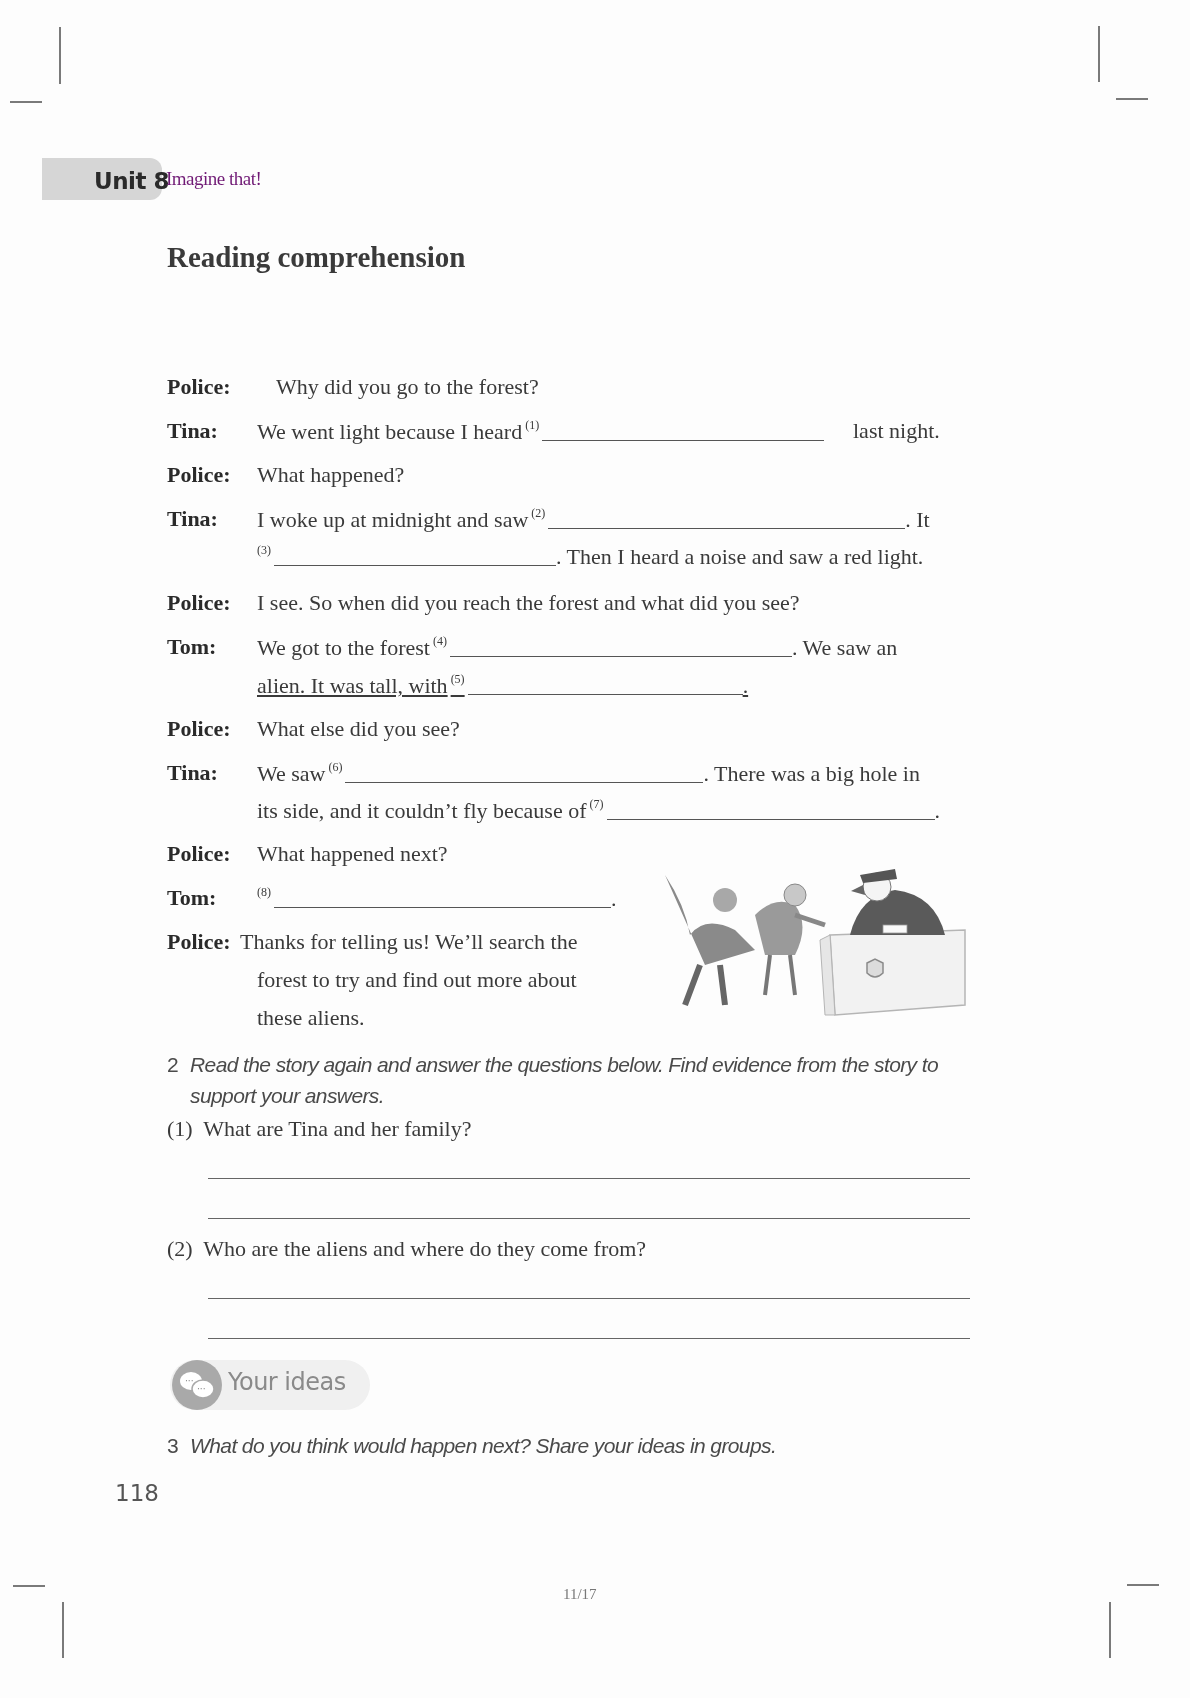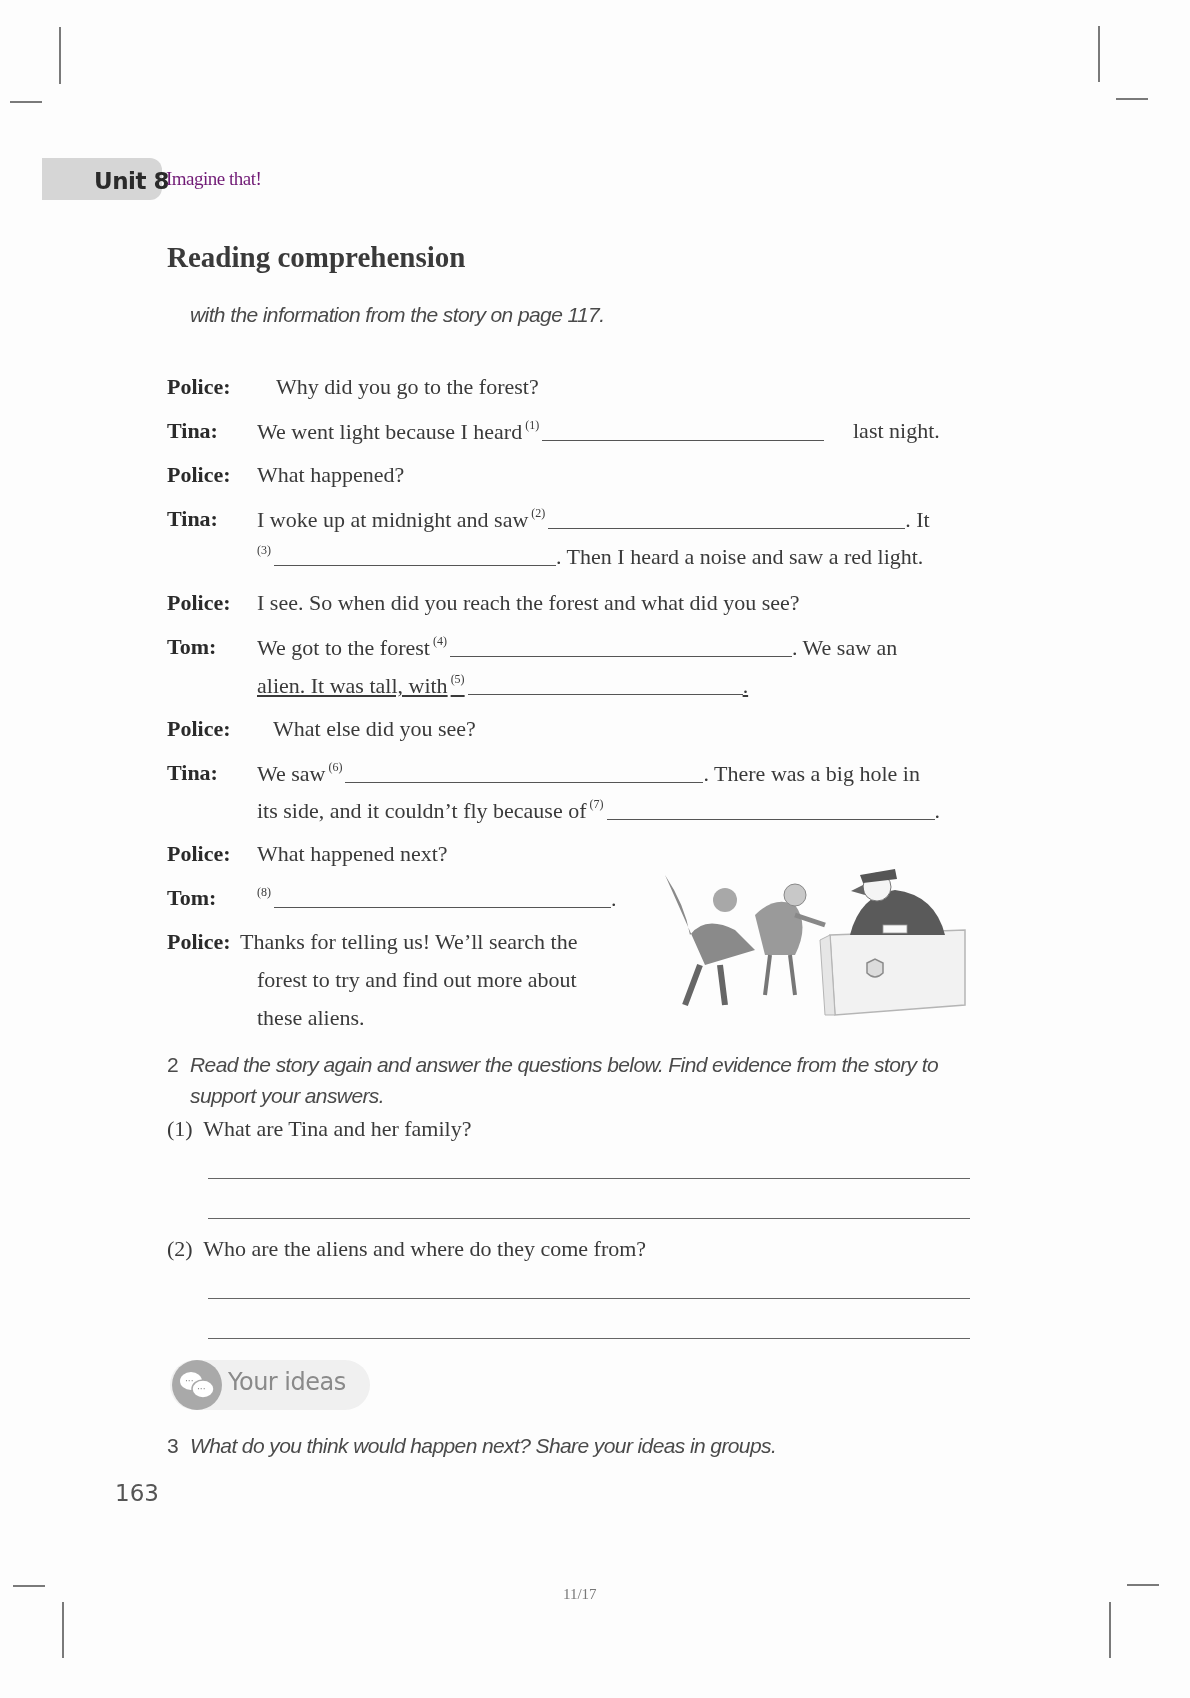--- a/index.html
+++ b/index.html
@@ -54,21 +54,20 @@
 <div class="crop" style="left:1127px;top:1584px;width:32px;height:2px;"></div>
 <div class="crop" style="left:1109px;top:1602px;width:2px;height:56px;"></div>
 
 <div class="unit-tab"></div>
 <div class="unit-label">Unit 8</div>
 <div class="unit-title">Imagine that!</div>
 
 <div class="section-title">Reading comprehension</div>
 
 <div class="instr" style="left:167px;top:299px;">
-  <div class="indent">with the information from the story on page 117.</div>
 </div>
 
 <div>
 
   <div class="speaker" style="top:374px;">Police:</div>
   <div class="line" style="left:257px;top:374px;margin-left:19px;">Why did you go to the forest?</div>
 
   <div class="speaker" style="top:418px;">Tina:</div>
   <div class="line" style="left:257px;top:418px;">
     <span>We went light because I heard</span><span class="sup">(1)</span><span class="blank" style="width:282px;"></span>
@@ -91,21 +90,21 @@
 
   <div class="speaker" style="top:634px;">Tom:</div>
   <div class="line" style="left:257px;top:634px;">
     <span>We got to the forest</span><span class="sup">(4)</span><span class="blank" style="width:342px;"></span><span>. We saw an</span>
   </div>
   <div class="line" style="left:257px;top:672px;text-decoration:underline;">
     <span>alien. It was tall, with</span><span class="sup">(5)</span><span class="blank" style="width:275px;"></span><span>.</span>
   </div>
 
   <div class="speaker" style="top:716px;">Police:</div>
-  <div class="line" style="left:257px;top:716px;margin-left:16px;">What else did you see?</div>
+  <div class="line" style="left:257px;top:716px;">What else did you see?</div>
 
   <div class="speaker" style="top:760px;">Tina:</div>
   <div class="line" style="left:257px;top:760px;">
     <span>We saw</span><span class="sup">(6)</span><span class="blank" style="width:358px;"></span><span>. There was a big hole in</span>
   </div>
   <div class="line" style="left:257px;top:797px;">
     <span>its side, and it couldn’t fly because of</span><span class="sup">(7)</span><span class="blank" style="width:328px;"></span><span>.</span>
   </div>
 
   <div class="speaker" style="top:841px;">Police:</div>
@@ -173,14 +172,14 @@
     <ellipse cx="31" cy="29" rx="11" ry="9" fill="#fff" stroke="#a9a9a9" stroke-width="1.5"></ellipse>
     <text x="25" y="32" font-size="9" fill="#888" font-family="DejaVu Sans, sans-serif">···</text>
   </svg>
 </div>
 <div class="ideas-label">Your ideas</div>
 
 <div class="instr" style="left:167px;top:1430px;">
   <span class="num">3</span><span>What do you think would happen next? Share your ideas in groups.</span>
 </div>
 
-<div class="page-number">163</div>
+<div class="page-number">118</div>
 <div class="pager">11/17</div>
 
 </body></html>

